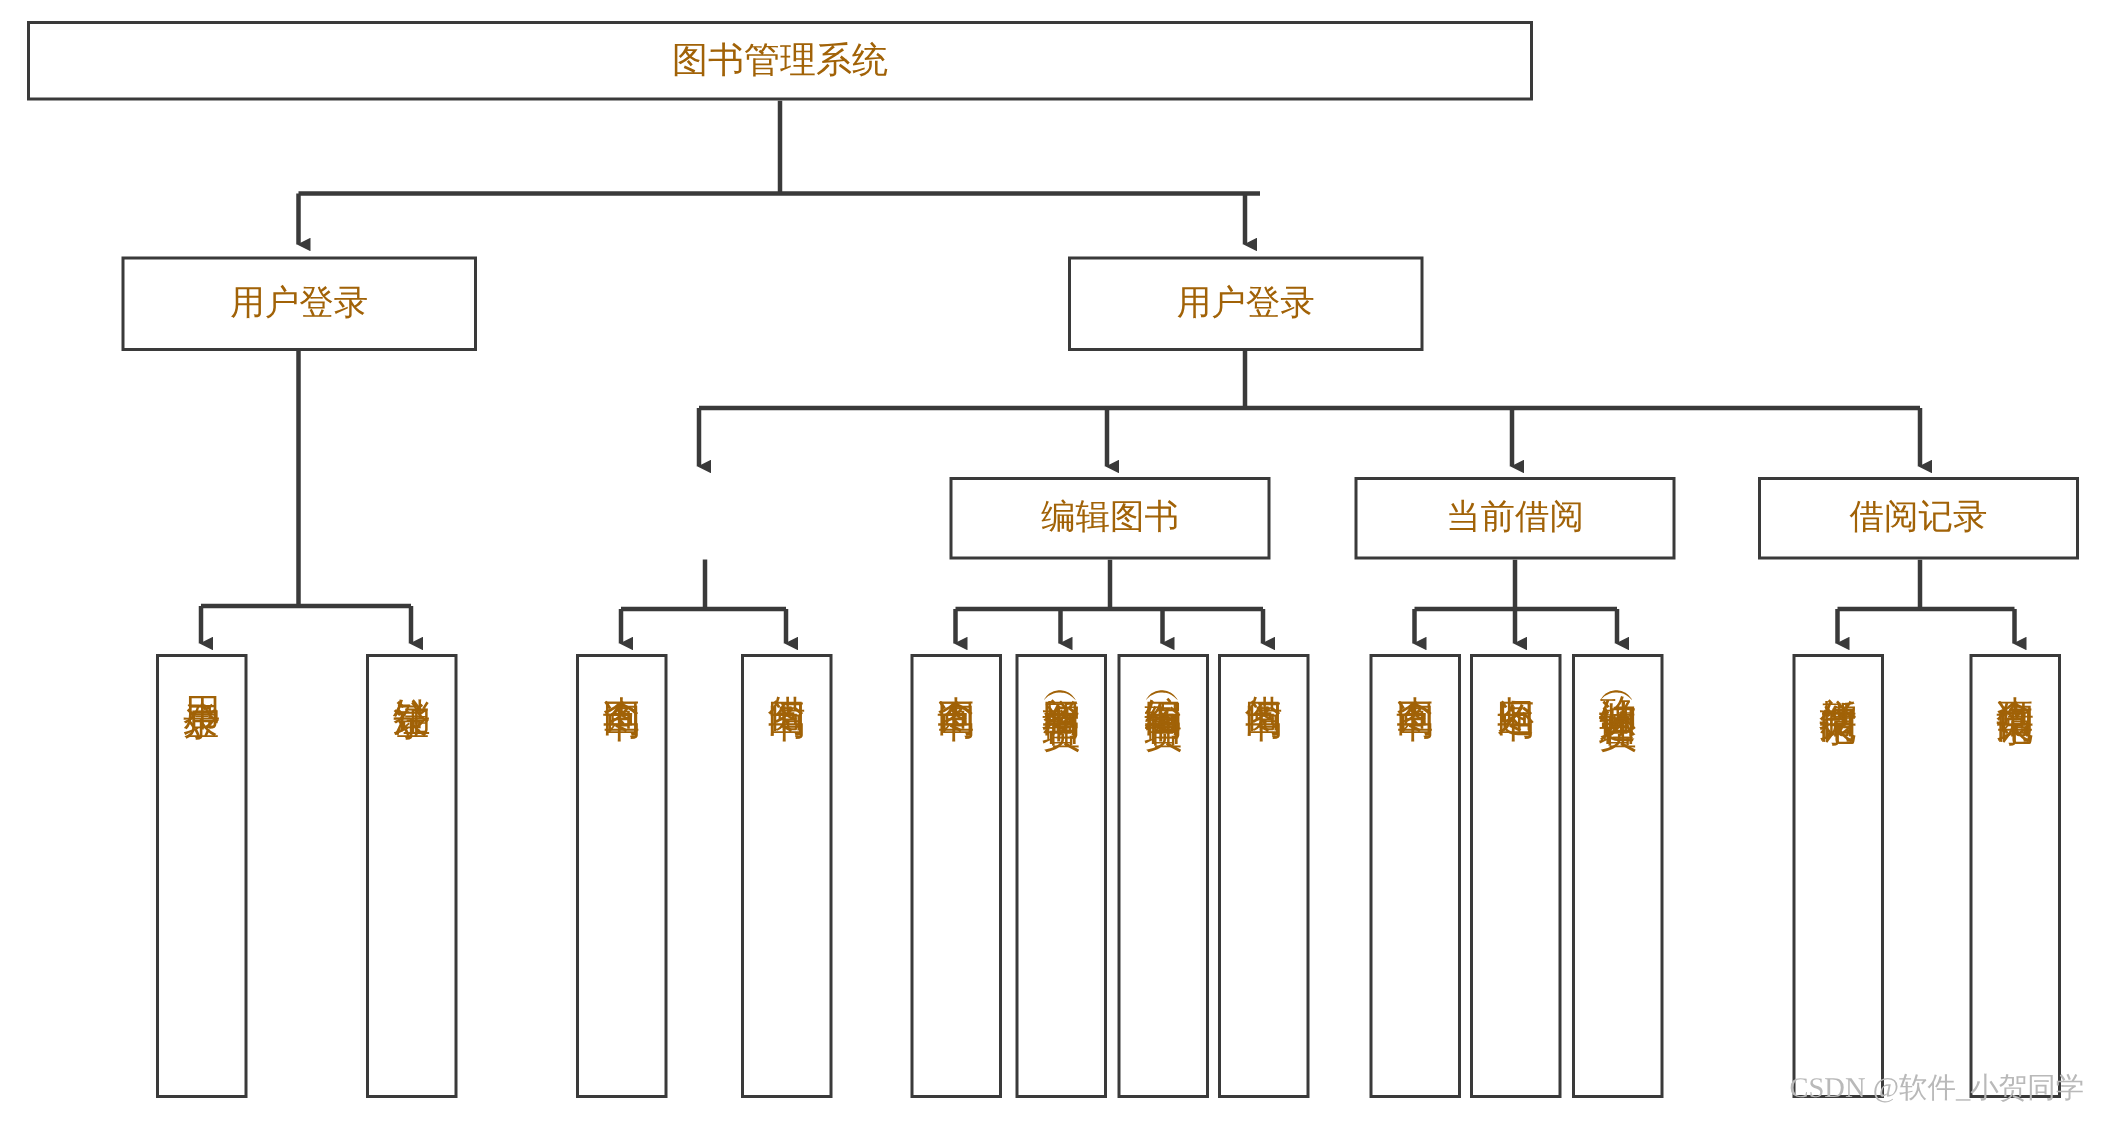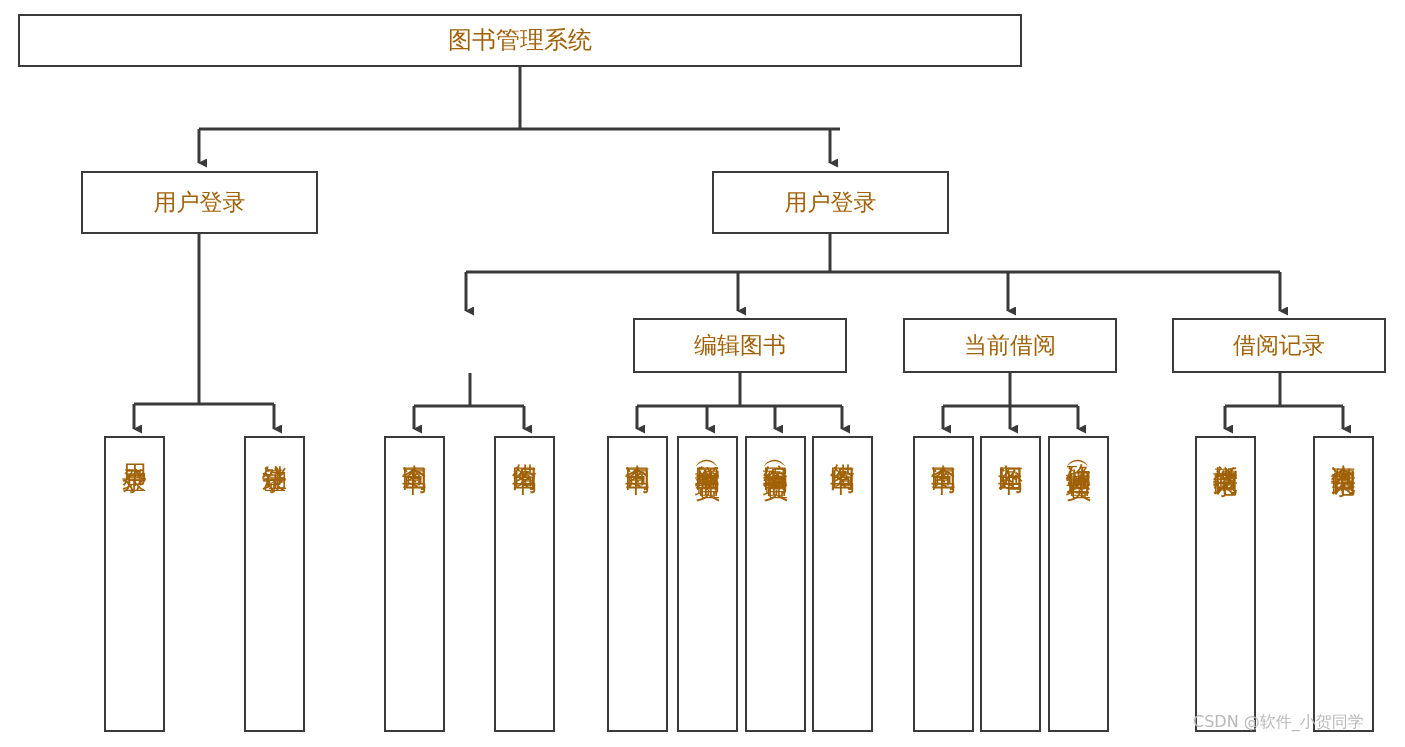--- a/index.html
+++ b/index.html
@@ -55,23 +55,24 @@
     font-size: 25px;
     letter-spacing: 2px;
     line-height: 1;
   }
   .node.root .node-label {
     font-size: 24px;
   }
   .watermark {
     position: absolute;
     color: #b9b9b9;
-    font-size: 16px;
+    font-size: 19px;
     white-space: nowrap;
     user-select: none;
+    font-family: Liberation Serif, serif;
   }
 </style>
 </head>
 <body>
 
 <div id="diagram-root">
 
   <svg id="wires" viewBox="0 0 1405 747" xmlns="http://www.w3.org/2000/svg">
     <defs>
       <marker id="arrowhead" markerWidth="9" markerHeight="9" refX="4.5" refY="8" orient="auto" markerUnits="userSpaceOnUse">

